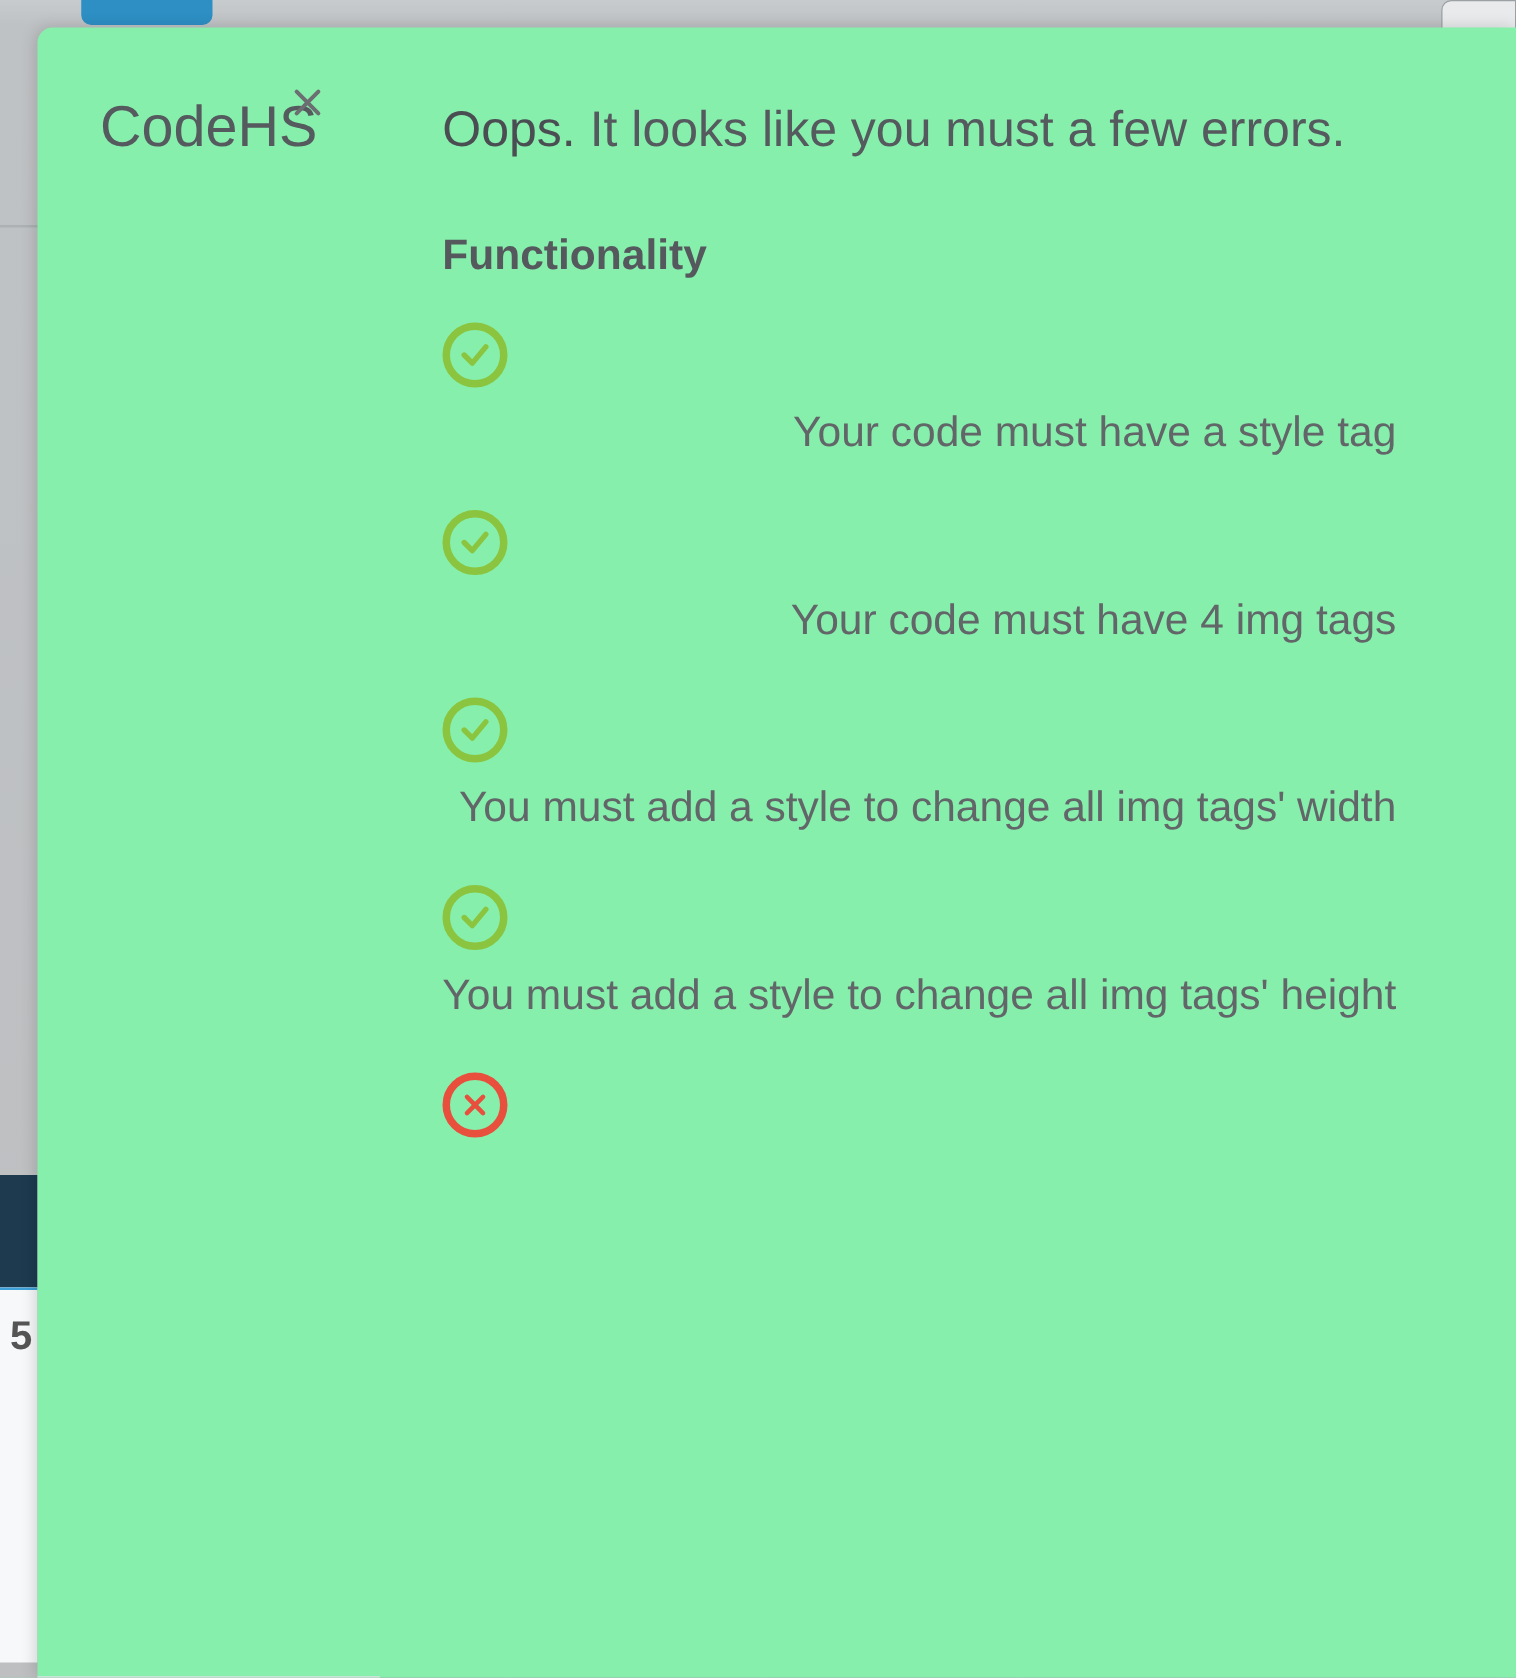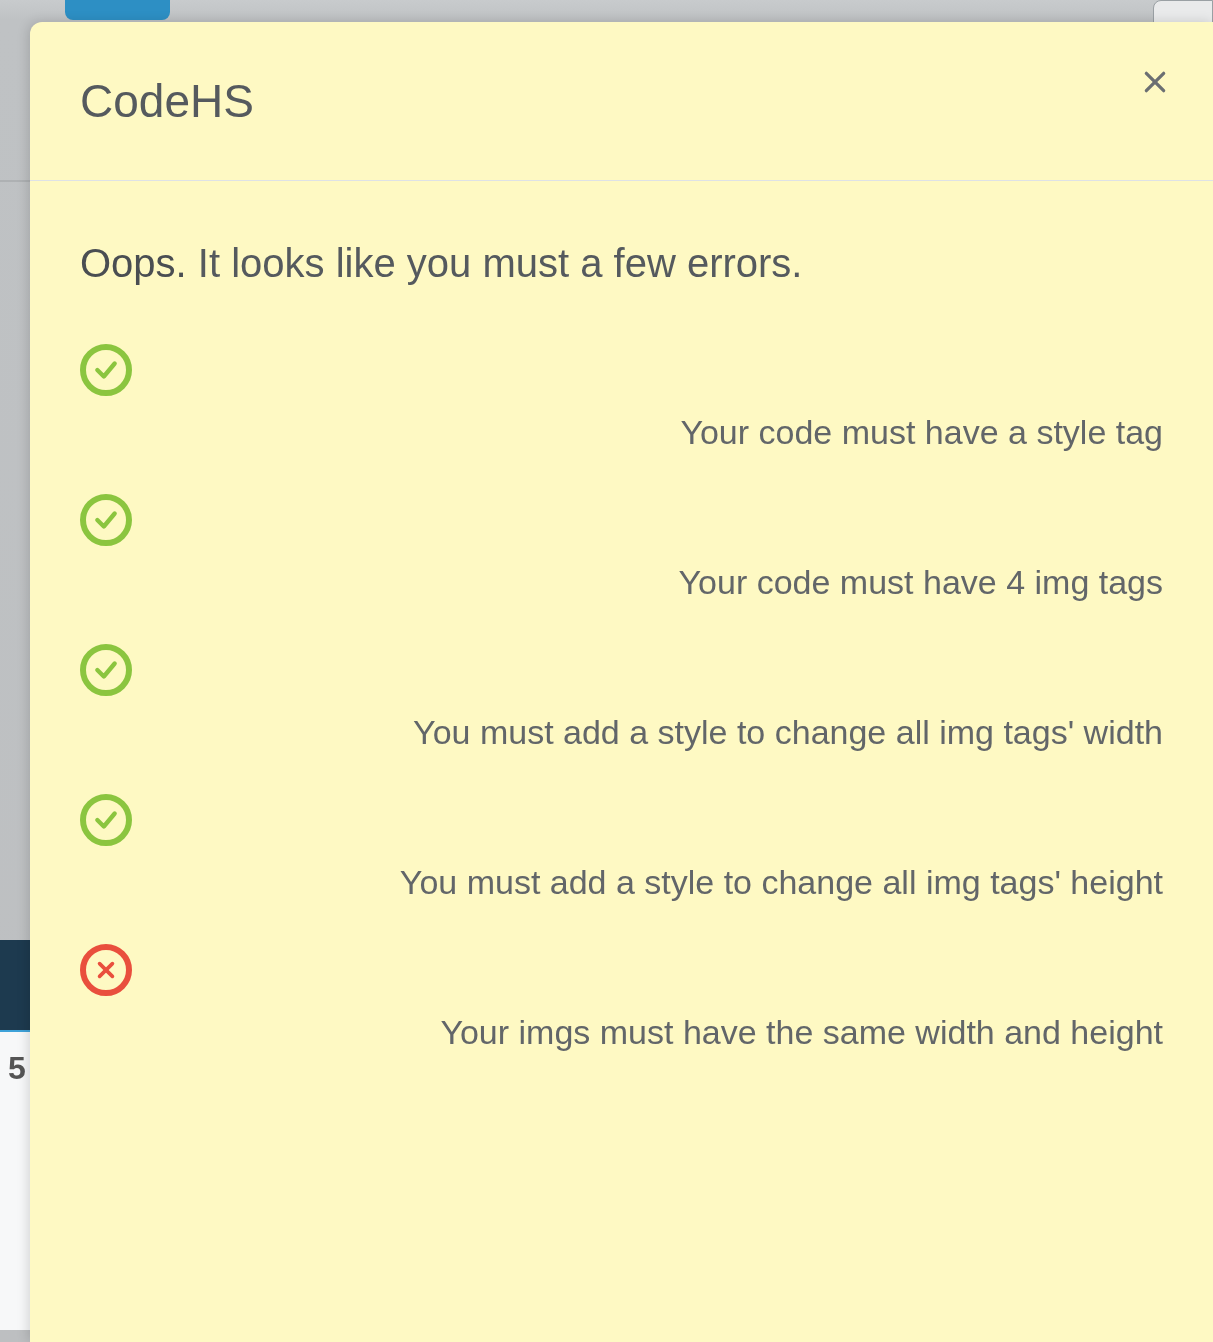--- a/index.html
+++ b/index.html
@@ -58,25 +58,25 @@
     height: 2px;
     background: #aeb1b3;
   }
 
   .modal {
     position: absolute;
     left: 30px;
     top: 22px;
     right: 0;
     bottom: 0;
-    background: #fef9c3;
+    background: #86efac;
     border-top-left-radius: 12px;
     box-shadow: -2px 0 12px rgba(0,0,0,0.15);
     display: flex;
-    flex-direction: column;
+    flex-direction: row;
   }
   .modal-header {
     position: relative;
     padding: 52px 50px 52px 50px;
     border-bottom: 1px solid #dee2e6;
   }
   .modal-title {
     font-size: 46px;
     font-weight: 400;
     color: #555a5e;
@@ -162,20 +162,21 @@
       <svg viewBox="0 0 24 24" fill="none" stroke="currentColor" stroke-width="3" stroke-linecap="round">
         <line x1="4" y1="4" x2="20" y2="20"></line>
         <line x1="20" y1="4" x2="4" y2="20"></line>
       </svg>
     </button>
   </div>
   <div class="modal-body">
     <div class="oops-line">
       <span class="bold">Oops.</span><span> It looks like you must a few errors.</span>
     </div>
+    <div class="section-title">Functionality</div>
     <div id="checks-container">
         <div class="check-item">
           <div class="icon-circle icon-pass">
             <svg width="26" height="26" viewBox="0 0 24 24" fill="none" stroke-width="4" stroke-linecap="round" stroke-linejoin="round">
               <polyline points="4 12 10 18 20 6"></polyline>
             </svg>
           </div>
           <div class="check-text">Your code must have a style tag</div>
         </div>
         <div class="check-item">
@@ -202,17 +203,16 @@
           </div>
           <div class="check-text">You must add a style to change all img tags' height</div>
         </div>
         <div class="check-item">
           <div class="icon-circle icon-fail">
             <svg width="22" height="22" viewBox="0 0 24 24" fill="none" stroke-width="4" stroke-linecap="round">
               <line x1="5" y1="5" x2="19" y2="19"></line>
               <line x1="19" y1="5" x2="5" y2="19"></line>
             </svg>
           </div>
-          <div class="check-text">Your imgs must have the same width and height</div>
         </div>
       </div>
   </div>
 </div>
 
 </body></html>

